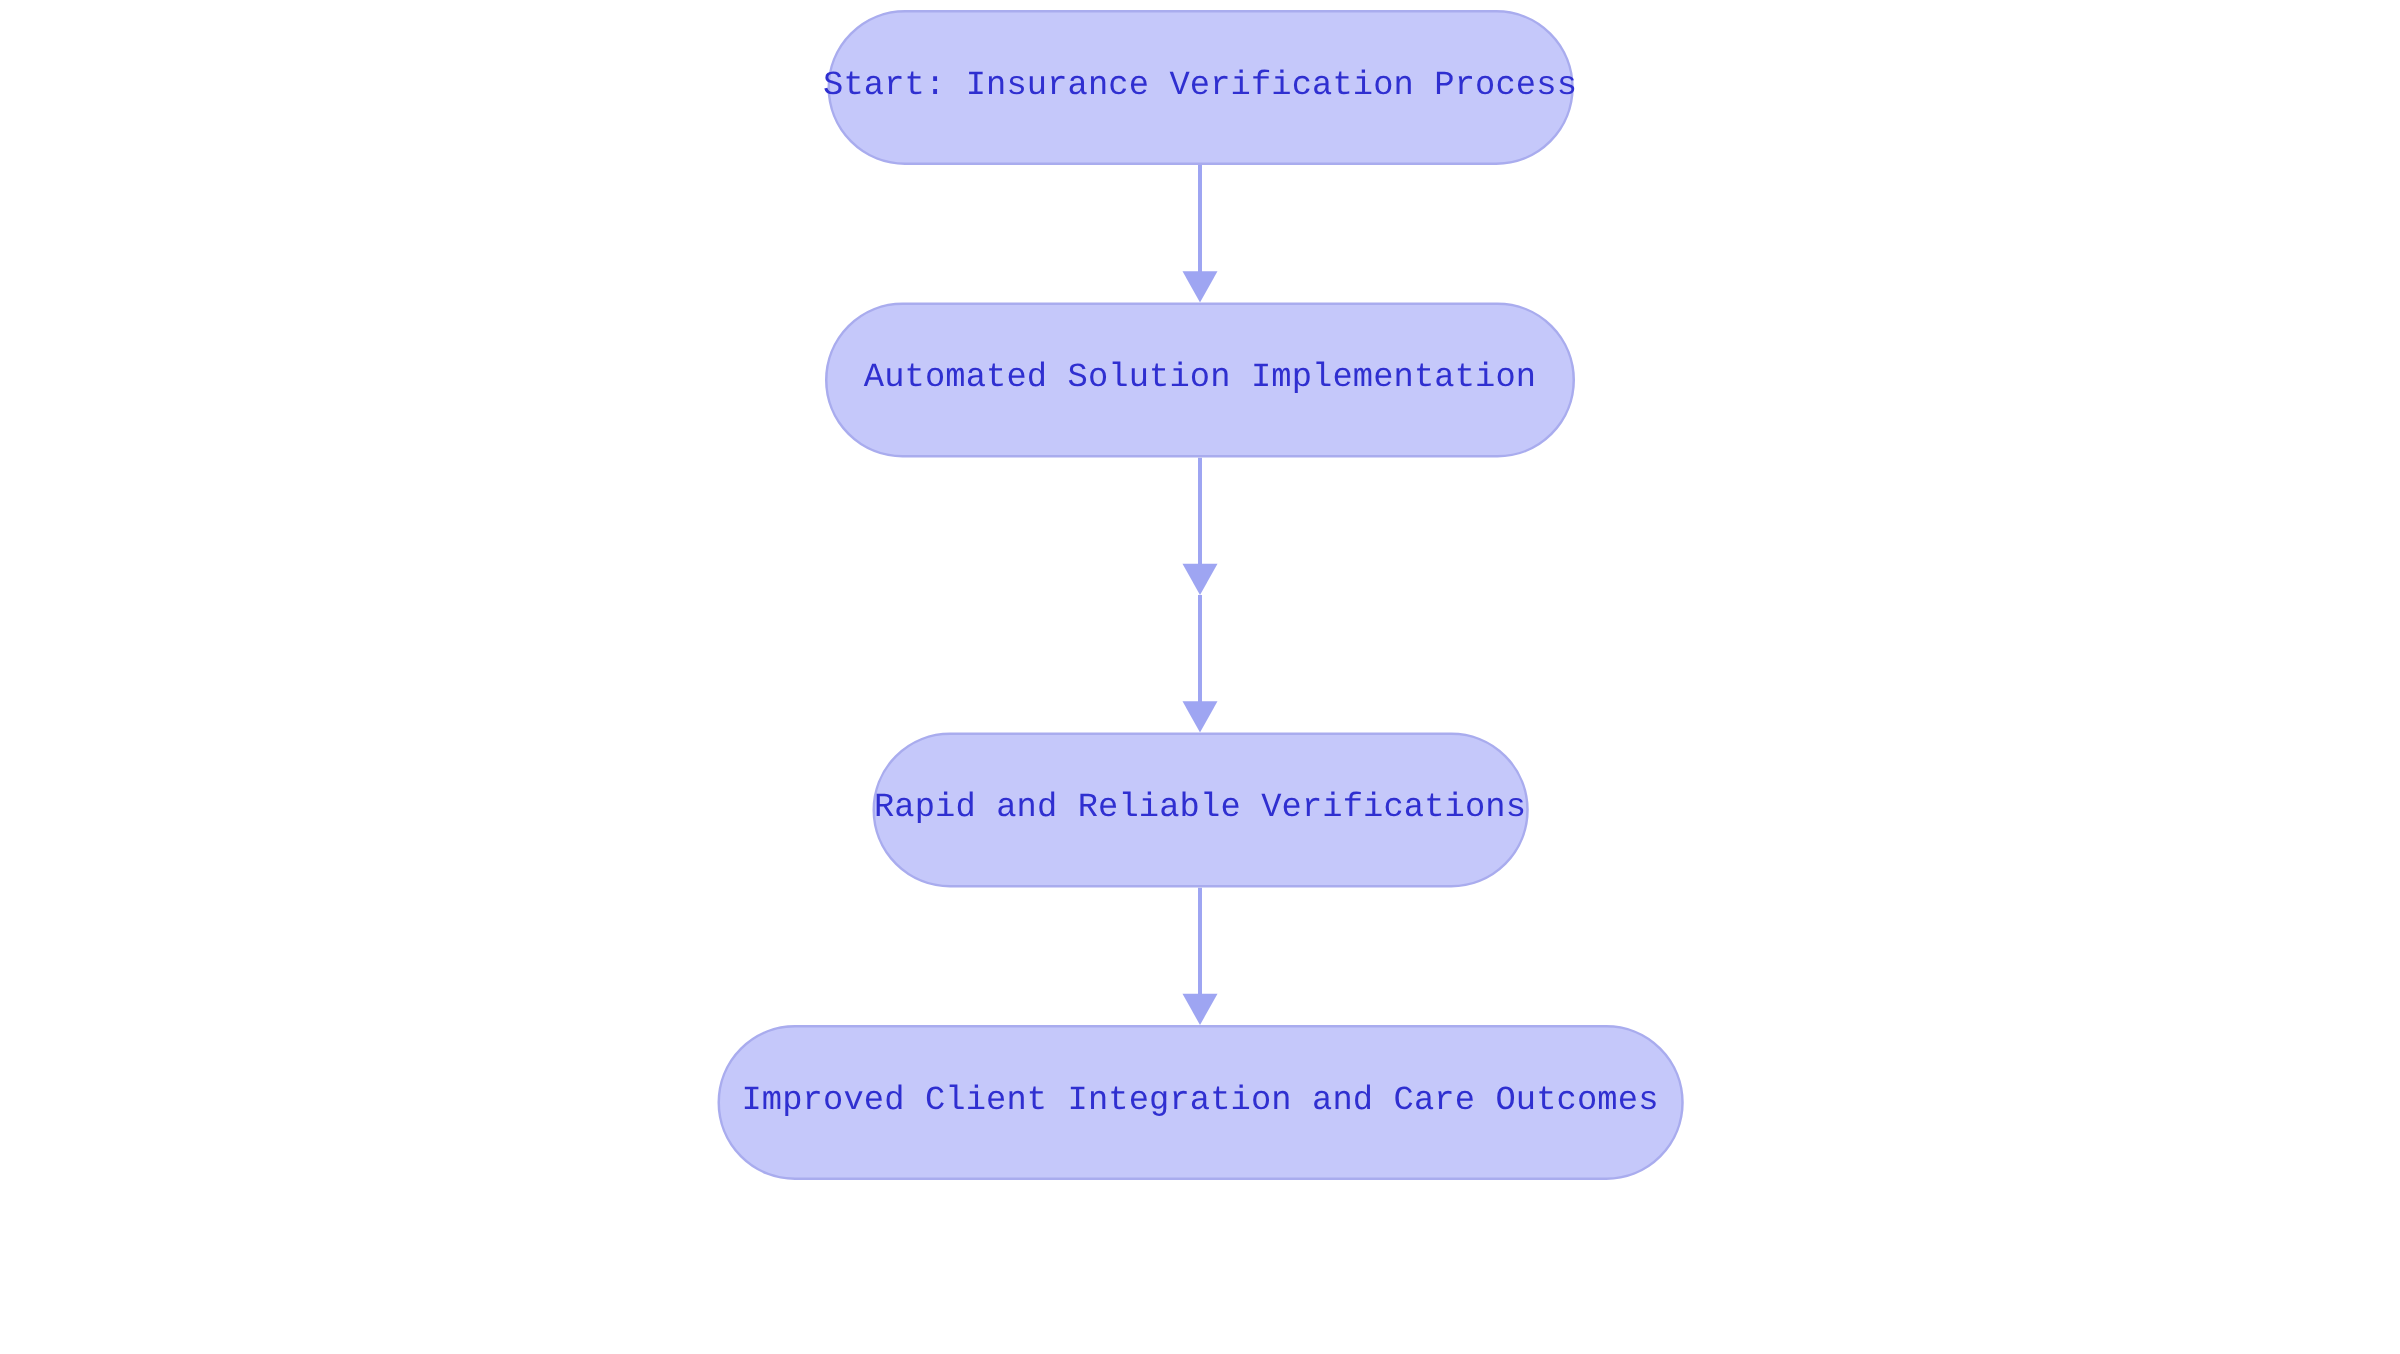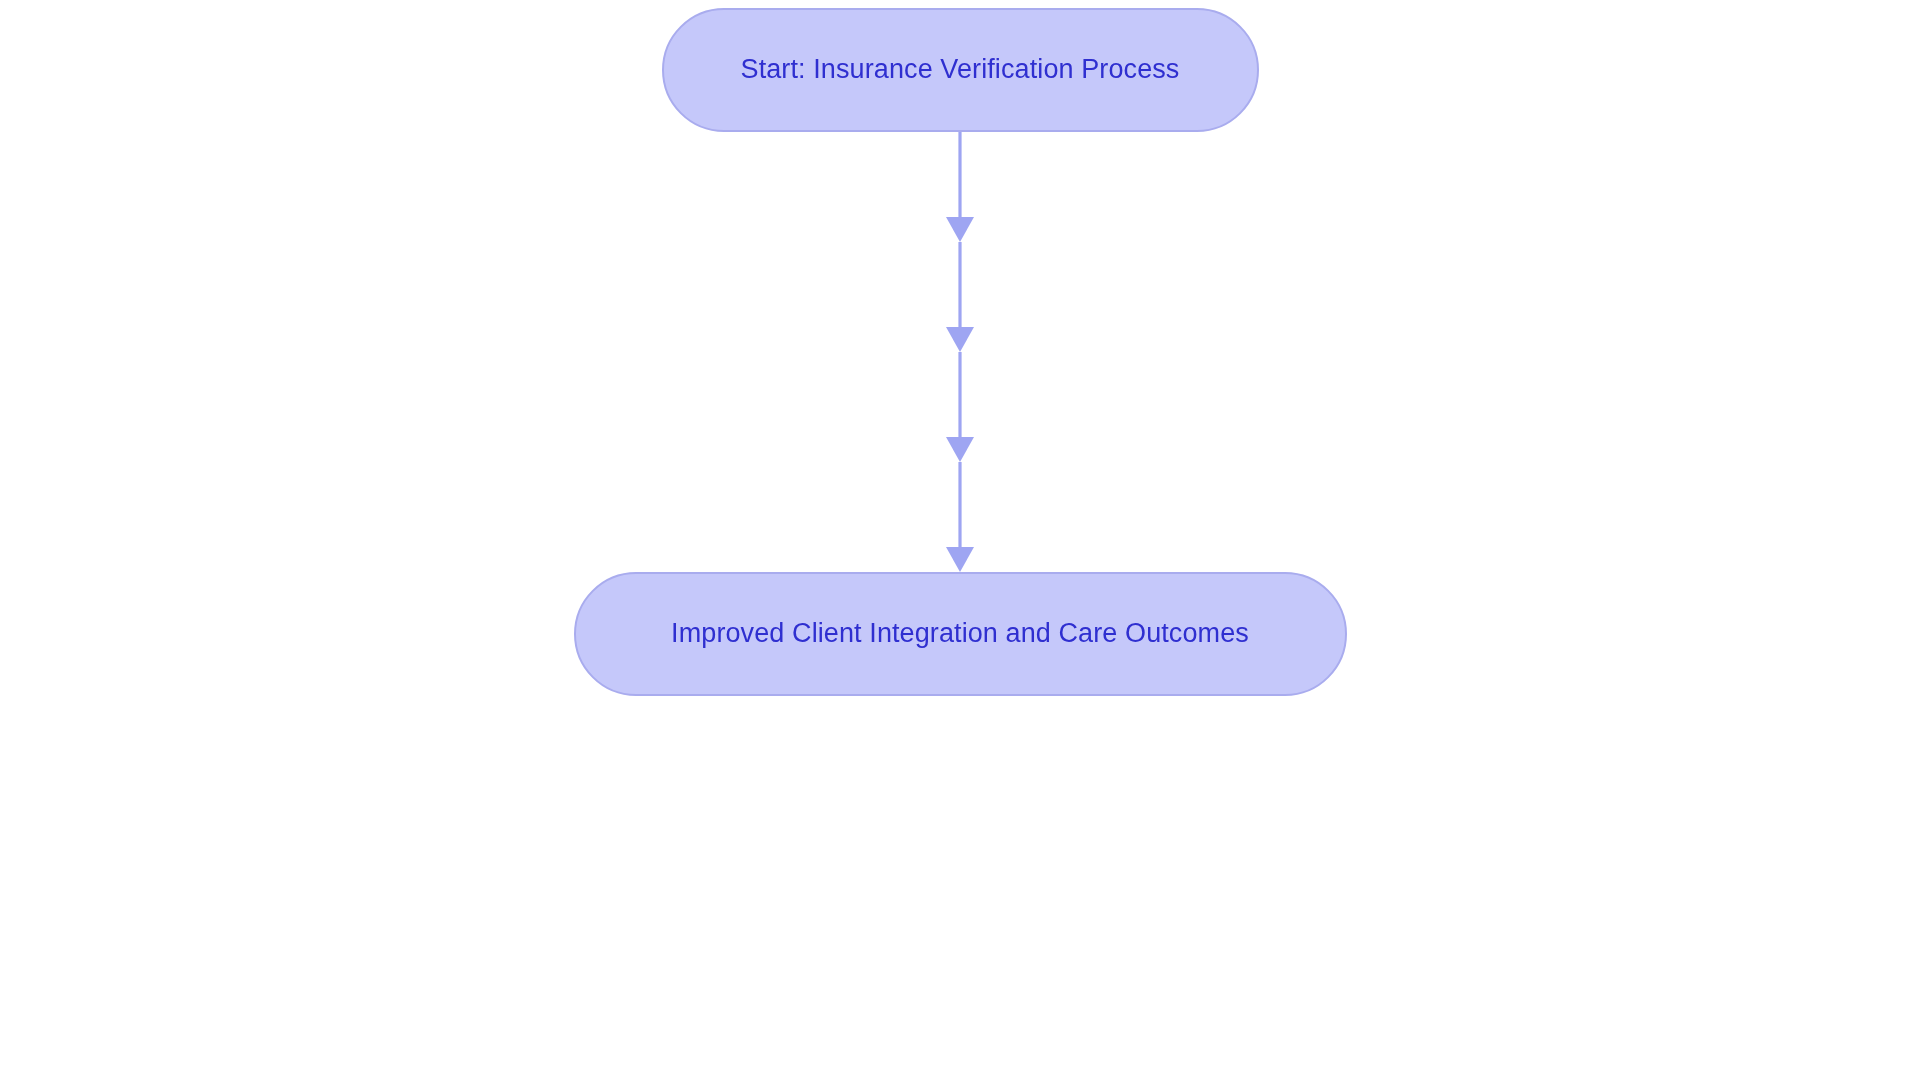--- a/index.html
+++ b/index.html
@@ -48,21 +48,21 @@
   }
 
   .flow-node-label {
     color: #2f2fd0;
     font-size: 27px;
     line-height: 1.15;
     font-weight: 400;
     letter-spacing: 0.1px;
     white-space: nowrap;
     text-align: center;
-    font-family: Liberation Sans, sans-serif;
+    font-family: Liberation Mono, monospace;
   }
 
   
   .node-w1 { width: 597px; }
   .node-w2 { width: 600px; }
   .node-w3 { width: 608px; }
   .node-w4 { width: 525px; }
   .node-w5 { width: 773px; }
 
   
@@ -92,36 +92,42 @@
       <span class="flow-node-label">Start: Insurance Verification Process</span>
     </div>
 
     <div class="flow-connector">
       <svg width="30" height="110" viewBox="0 0 30 110" xmlns="http://www.w3.org/2000/svg">
         <line x1="15" y1="0" x2="15" y2="86" stroke="#9ea5f2" stroke-width="3.2"></line>
         <polygon points="1,85 29,85 15,110" fill="#9ea5f2"></polygon>
       </svg>
     </div>
 
+    <div class="flow-node node-w2">
+      <span class="flow-node-label">Automated Solution Implementation</span>
+    </div>
 
     <div class="flow-connector">
       <svg width="30" height="110" viewBox="0 0 30 110" xmlns="http://www.w3.org/2000/svg">
         <line x1="15" y1="0" x2="15" y2="86" stroke="#9ea5f2" stroke-width="3.2"></line>
         <polygon points="1,85 29,85 15,110" fill="#9ea5f2"></polygon>
       </svg>
     </div>
 
 
     <div class="flow-connector">
       <svg width="30" height="110" viewBox="0 0 30 110" xmlns="http://www.w3.org/2000/svg">
         <line x1="15" y1="0" x2="15" y2="86" stroke="#9ea5f2" stroke-width="3.2"></line>
         <polygon points="1,85 29,85 15,110" fill="#9ea5f2"></polygon>
       </svg>
     </div>
 
+    <div class="flow-node node-w4">
+      <span class="flow-node-label">Rapid and Reliable Verifications</span>
+    </div>
 
     <div class="flow-connector">
       <svg width="30" height="110" viewBox="0 0 30 110" xmlns="http://www.w3.org/2000/svg">
         <line x1="15" y1="0" x2="15" y2="86" stroke="#9ea5f2" stroke-width="3.2"></line>
         <polygon points="1,85 29,85 15,110" fill="#9ea5f2"></polygon>
       </svg>
     </div>
 
     <div class="flow-node node-w5">
       <span class="flow-node-label">Improved Client Integration and Care Outcomes</span>

